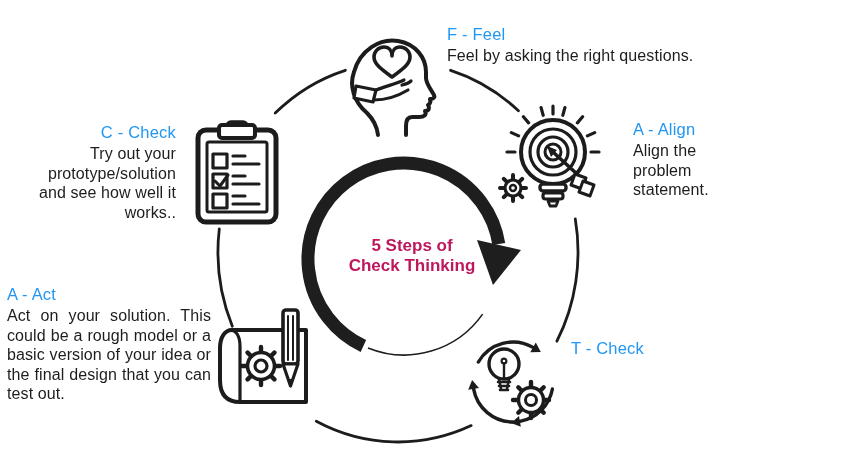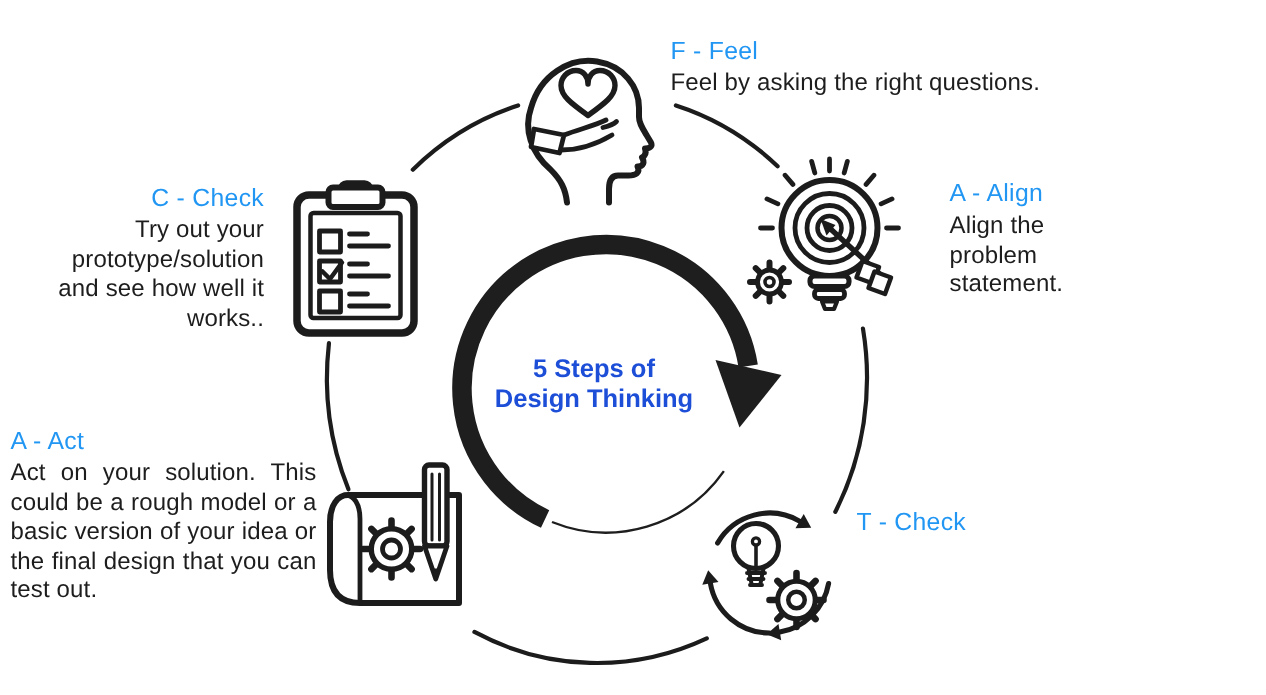--- a/index.html
+++ b/index.html
@@ -14,22 +14,22 @@
   .step-title {
     color:var(--accent); font-size:16.5px; line-height:20px;
     letter-spacing:.2px; font-weight:500; display:block;
   }
   .step-desc {
     color:var(--ink); font-size:16px; line-height:19.5px; letter-spacing:.1px; margin-top:2px;
   }
   .align-right { text-align:right; }
   .just { text-align:justify; }
   .center-label {
-    position:absolute; left:304px; top:236px; width:184px; text-align:center;
-    font-weight:700; font-size:17px; line-height:20px; color:#1d4ed8;
+    position:absolute; left:320px; top:236px; width:184px; text-align:center;
+    font-weight:700; font-size:17px; line-height:20px; color:#be185d;
   }
 </style>
 </head>
 <body>
 
 <div class="canvas">
 
   <svg class="layer" width="844" height="463" viewBox="0 0 844 463">
 
     <g stroke="#1c1c1c" stroke-width="2.8" fill="none" stroke-linecap="round">
@@ -142,16 +142,16 @@
     <div class="step-desc just">Act on your solution. This could be a rough model or a basic version of your idea or the final design that you can test out.</div>
   </div>
 
   <div class="step-block align-right" style="left:24px; top:122px; width:152px;">
     <span class="step-title">C - Check</span>
     <div class="step-desc">Try out your prototype/solution and see how well it works..</div>
   </div>
 
   <div class="center-label">
     <div>5 Steps of</div>
-    <div>Design Thinking</div>
+    <div>Check Thinking</div>
   </div>
 
 </div>
 
 </body></html>

